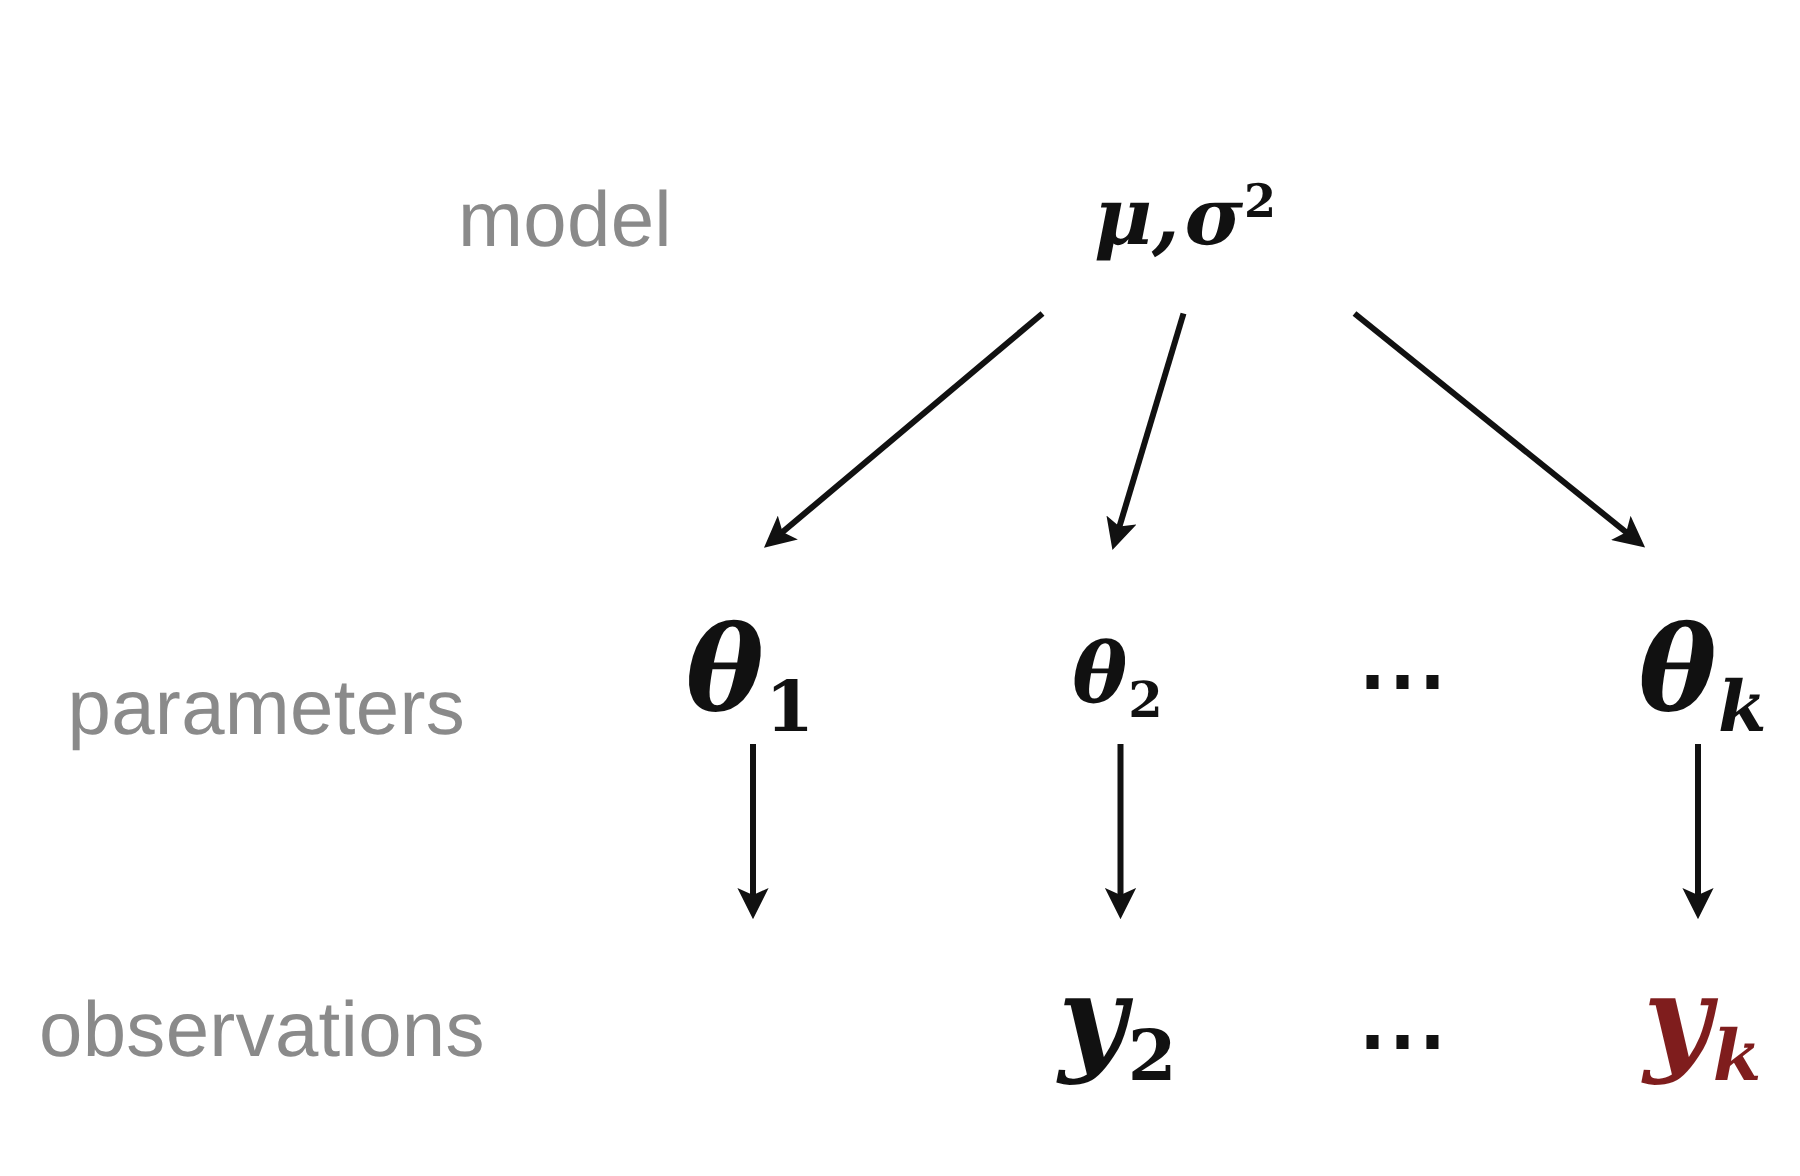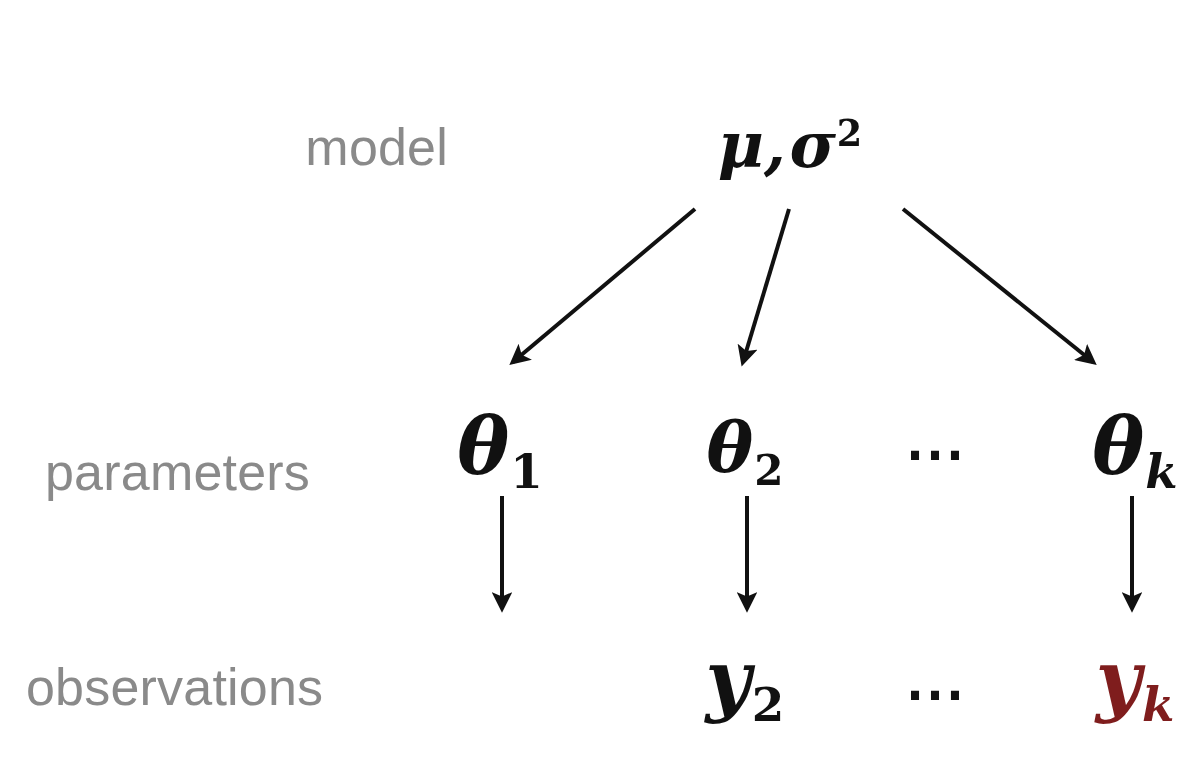--- a/index.html
+++ b/index.html
@@ -95,28 +95,28 @@
         <line x1="502" y1="496" x2="502" y2="608" stroke="#111111" stroke-width="4" stroke-linecap="butt" marker-end="url(#arrowhead)"></line>
         <line x1="747" y1="496" x2="747" y2="608" stroke="#111111" stroke-width="4" stroke-linecap="butt" marker-end="url(#arrowhead)"></line>
         <line x1="1132" y1="496" x2="1132" y2="608" stroke="#111111" stroke-width="4" stroke-linecap="butt" marker-end="url(#arrowhead)"></line>
       </g>
   </svg>
 
   <div class="row-label" style="font-size: 52px; top: 147px; color: rgb(138, 138, 138); left: 448px; transform: translate(-100%, -50%);">model</div>
   <div class="row-label" style="font-size: 52px; top: 472px; color: rgb(138, 138, 138); left: 45px; transform: translate(0px, -50%);">parameters</div>
   <div class="row-label" style="font-size: 52px; top: 687px; color: rgb(138, 138, 138); left: 26px; transform: translate(0px, -50%);">observations</div>
 
-  <div class="math-node" style="left: 790px; top: 145px; font-size: 63px; color: rgb(17, 17, 17);">
+  <div class="math-node" style="left: 790px; top: 145px; font-size: 53px; color: rgb(17, 17, 17);">
     <span>μ</span><span class="comma">,</span><span>σ</span><span class="sup">2</span>
   </div>
 
   <div class="math-node" style="left: 500px; top: 452px; font-size: 78px; color: rgb(17, 17, 17);">
     <span>θ</span><span class="sub sub-num">1</span>
   </div>
-  <div class="math-node" style="left: 745px; top: 452px; font-size: 70px; color: rgb(17, 17, 17); text-align: right;">
+  <div class="math-node" style="left: 745px; top: 452px; font-size: 55px; color: rgb(17, 17, 17); text-align: right;">
     <span>θ</span><span class="sub sub-num">2</span>
   </div>
   <div class="ellipsis-node" style="left: 938px; top: 453px; font-size: 60px; color: rgb(17, 17, 17);">⋯</div>
   <div class="math-node" style="left: 1135px; top: 452px; font-size: 78px; color: rgb(17, 17, 17);">
     <span>θ</span><span class="sub">k</span>
   </div>
 
   <div class="math-node" style="left: 745px; top: 685px; font-size: 78px; color: rgb(17, 17, 17);">
     <span>y</span><span class="sub sub-num">2</span>
   </div>

